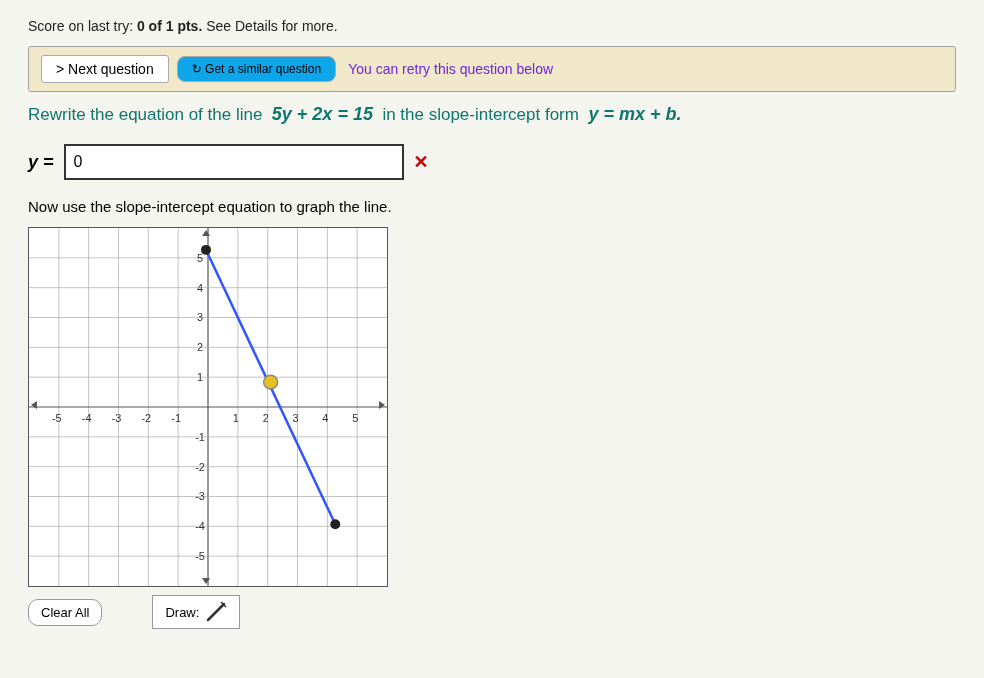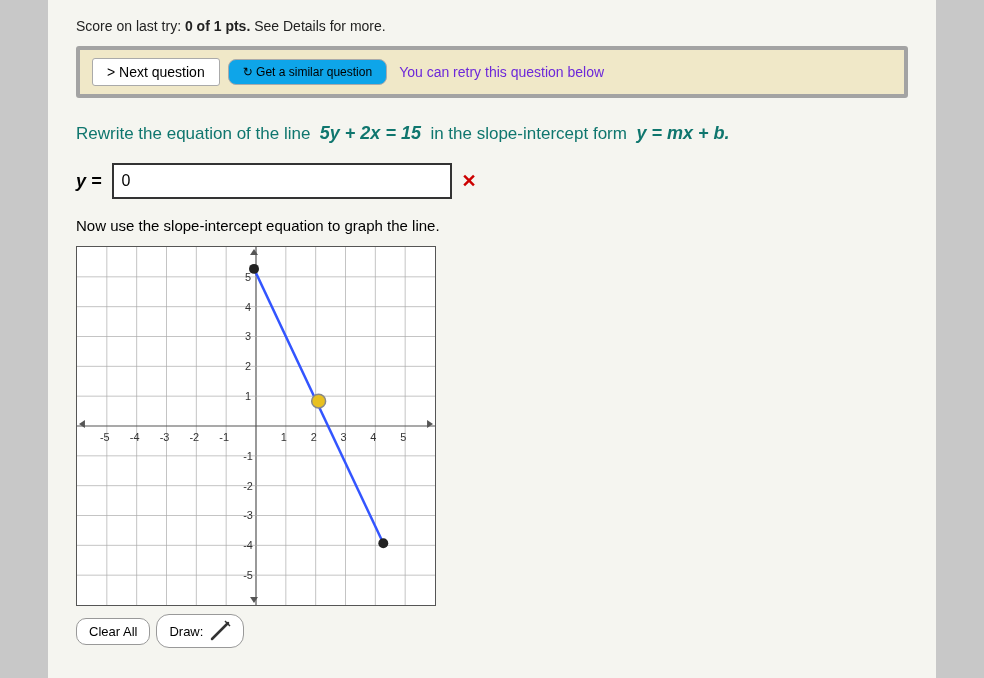--- a/index.html
+++ b/index.html
@@ -6,38 +6,38 @@
     body {
       background: #c8c8c8;
       display: flex;
       justify-content: center;
       align-items: flex-start;
       min-height: 678px;
       font-family: Arial, sans-serif;
     }
     .card {
       background: #f5f5f0;
-      width: 888px;
+      width: 984px;
       min-height: 678px;
       padding: 18px 28px 24px 28px;
       position: relative;
     }
     .score-line {
       font-size: 14px;
       color: #222;
       margin-bottom: 12px;
     }
     .score-line strong { font-weight: bold; }
     .action-bar {
       display: flex;
       align-items: center;
       gap: 0;
-      margin-bottom: 22px;
+      margin-bottom: 9px;
       background: #f0e8c8;
-      border: 4px solid #a3a3a3;
+      border: 1px solid #a3a3a3;
       padding: 8px 12px;
       border-radius: 3px;
     }
     .btn-next {
       border: 1px solid #aaa;
       background: white;
       padding: 5px 14px;
       font-size: 14px;
       cursor: pointer;
       border-radius: 3px;
@@ -130,24 +130,25 @@
       font-size: 13px;
       cursor: pointer;
       border-radius: 10px;
     }
     .btn-draw {
       border: 1px solid #999;
       background: white;
       padding: 5px 12px;
       font-size: 13px;
       cursor: pointer;
-      border-radius: 13px;
+      border-radius: 0;
       display: flex;
       align-items: center;
       gap: 6px;
+      margin-left: 44px;
     }
   </style>
 </head>
 <body>
 
 <div class="card">
 
   <div class="score-line">
     <span>Score on last try: </span><strong>0 of 1 pts.</strong> <span>See Details for more.</span>
   </div>

